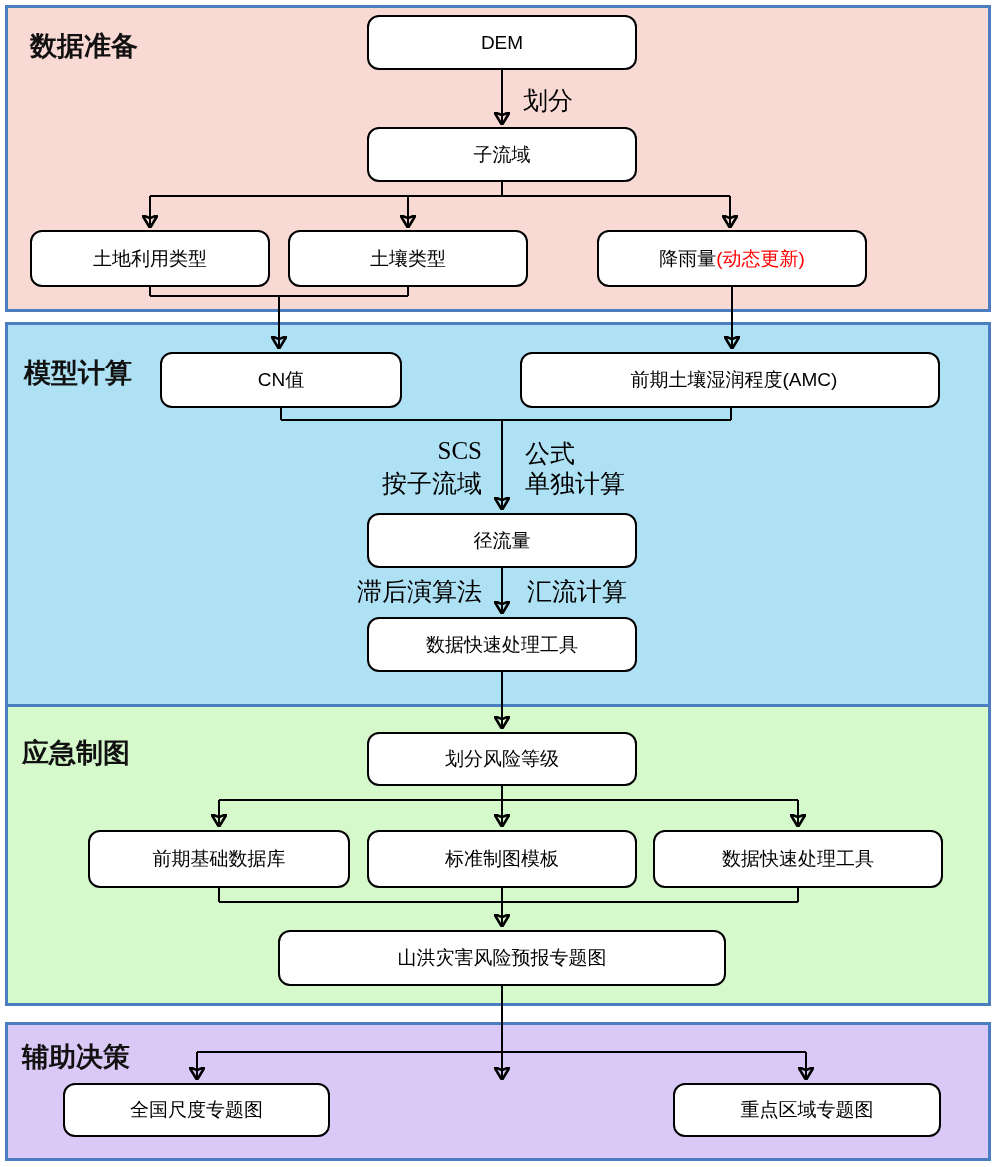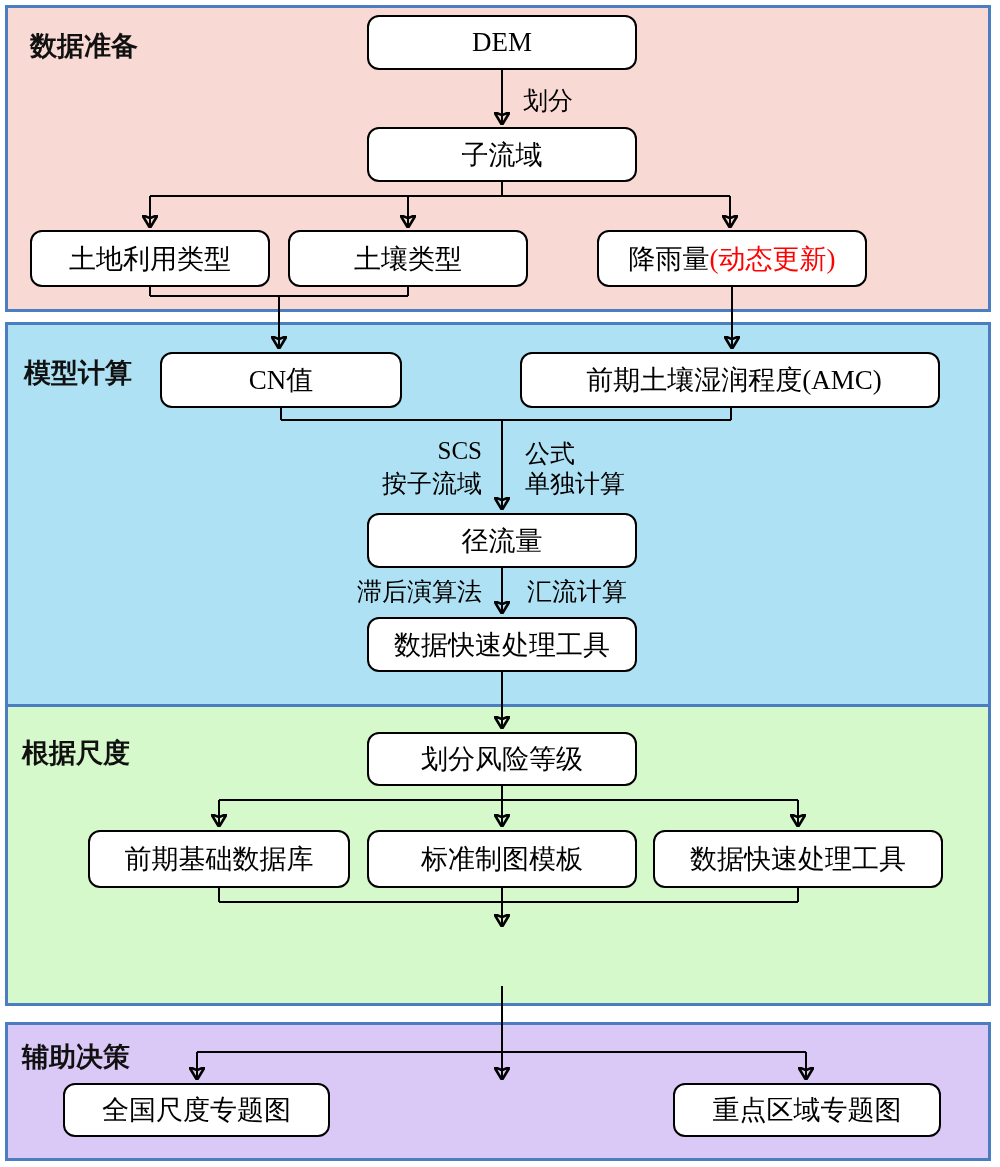--- a/index.html
+++ b/index.html
@@ -16,21 +16,21 @@
   #sec-prep .section-label{left:22px;top:20px;}
   #sec-model .section-label{left:16px;top:30px;}
   #sec-map .section-label{left:14px;top:28px;}
   #sec-decision .section-label{left:14px;top:14px;}
 
   svg.connectors{position:absolute;left:0;top:0;z-index:1;pointer-events:none;}
   svg.connectors path{stroke:#000;stroke-width:2px;fill:none;}
 
   .node{position:absolute;background:#ffffff;border:2.5px solid #000;border-radius:12px;
     display:flex;align-items:center;justify-content:center;z-index:2;
-    font-family:Liberation Serif, serif;font-size:27px;color:#000;
+    font-family:Liberation Sans, sans-serif;font-size:19px;color:#000;
     box-sizing:border-box;white-space:nowrap;}
   #n-dem{left:367px;top:15px;width:270px;height:55px;}
   #n-sub{left:367px;top:127px;width:270px;height:55px;}
   #n-landuse{left:30px;top:230px;width:240px;height:57px;}
   #n-soil{left:288px;top:230px;width:240px;height:57px;}
   #n-rain{left:597px;top:230px;width:270px;height:57px;}
   #n-cn{left:160px;top:352px;width:242px;height:56px;}
   #n-amc{left:520px;top:352px;width:420px;height:56px;padding-left:8px;}
   #n-runoff{left:367px;top:513px;width:270px;height:55px;}
   #n-outlet{left:367px;top:617px;width:270px;height:55px;}
@@ -61,21 +61,21 @@
 
 <div class="canvas">
 
   <div class="section" id="sec-prep">
     <span class="section-label">数据准备</span>
   </div>
   <div class="section" id="sec-model">
     <span class="section-label">模型计算</span>
   </div>
   <div class="section" id="sec-map">
-    <span class="section-label">根据尺度</span>
+    <span class="section-label">应急制图</span>
   </div>
   <div class="section" id="sec-decision">
     <span class="section-label">辅助决策</span>
   </div>
 
   <svg class="connectors" width="1000" height="1167" viewBox="0 0 1000 1167">
     <defs>
       <marker id="arrowhead" viewBox="0 0 10 12" refX="8.5" refY="6" markerWidth="13" markerHeight="16" orient="auto" markerUnits="userSpaceOnUse">
         <path d="M0,0 L10,6 L0,12 L2.5,6 Z" fill="#000" stroke="none"></path>
       </marker>
@@ -145,20 +145,23 @@
   </div>
   <div class="node" id="n-db">
     <span>前期基础数据库</span>
   </div>
   <div class="node" id="n-tpl">
     <span>标准制图模板</span>
   </div>
   <div class="node" id="n-tool">
     <span>数据快速处理工具</span>
   </div>
+  <div class="node" id="n-thematic">
+    <span>山洪灾害风险预报专题图</span>
+  </div>
   <div class="node" id="n-national">
     <span>全国尺度专题图</span>
   </div>
   <div class="node" id="n-keyarea">
     <span>重点区域专题图</span>
   </div>
 
   <div class="edge-label" id="el-divide">划分</div>
   <div class="edge-label" id="el-scs">SCS</div>
   <div class="edge-label" id="el-bysub">按子流域</div>

